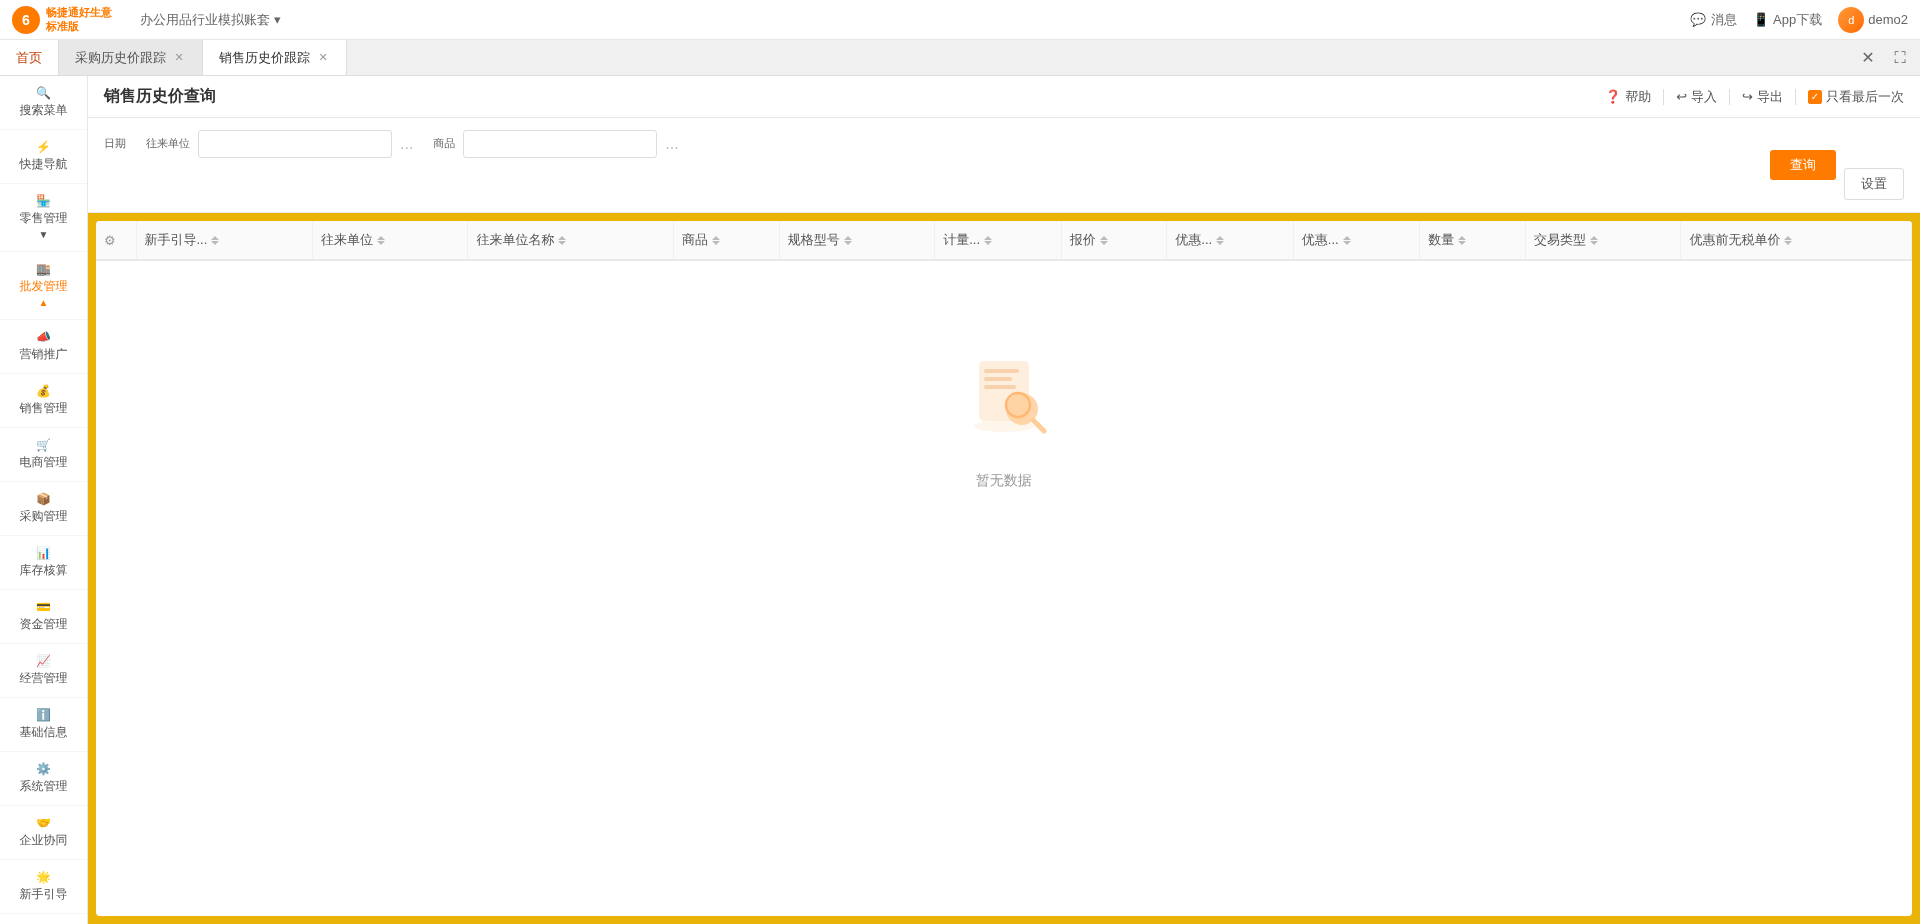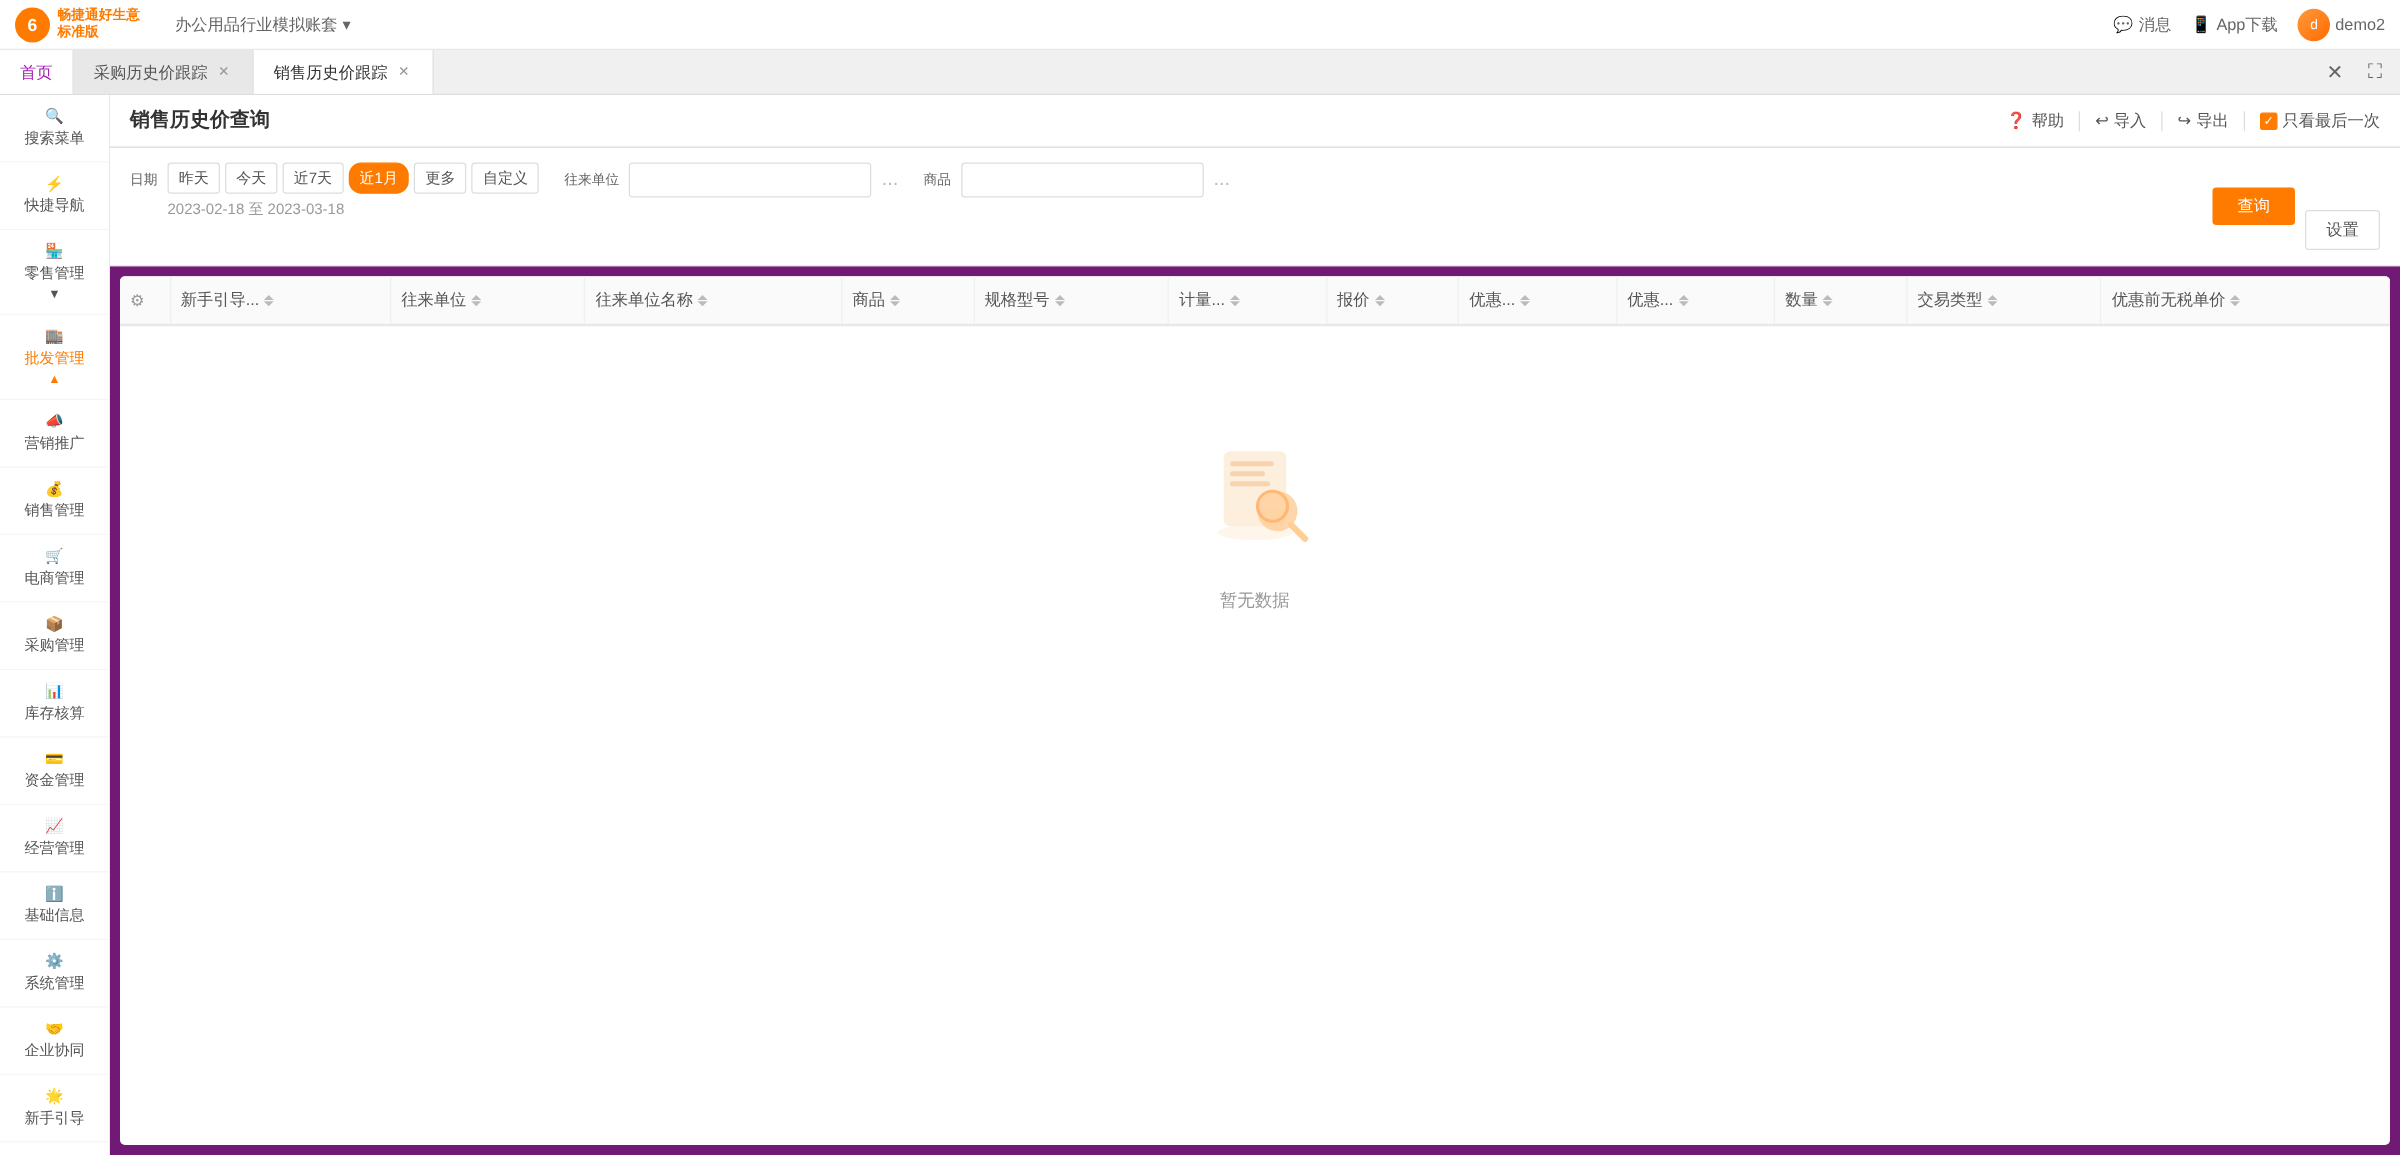--- a/index.html
+++ b/index.html
@@ -12,37 +12,37 @@
     .logo-icon { width: 28px; height: 28px; background: #ff7b00; border-radius: 50%; display: flex; align-items: center; justify-content: center; color: #fff; font-size: 14px; font-weight: bold; }
     .logo-text { font-size: 11px; color: #ff7b00; font-weight: bold; line-height: 1.2; }
     .app-selector { display: flex; align-items: center; gap: 4px; color: #666; font-size: 13px; cursor: pointer; margin-left: 20px; }
     .topbar-right { display: flex; align-items: center; gap: 16px; color: #666; font-size: 13px; }
     .topbar-right-item { display: flex; align-items: center; gap: 4px; cursor: pointer; }
     .avatar { width: 26px; height: 26px; border-radius: 50%; background: linear-gradient(135deg, #ff9a3c, #ff6b00); display: flex; align-items: center; justify-content: center; color: #fff; font-size: 11px; }
 
     
     .tabbar { height: 36px; background: #f0f0f0; display: flex; align-items: stretch; border-bottom: 1px solid #ddd; }
     .tab { display: flex; align-items: center; padding: 0 16px; gap: 6px; cursor: pointer; font-size: 13px; color: #555; background: #e8e8e8; border-right: 1px solid #ddd; white-space: nowrap; }
-    .tab.home { background: #fff; color: #a21caf; }
+    .tab.home { background: #fff; color: #c2410c; }
     .tab.active { background: #fff; color: #333; }
     .tab-close { width: 14px; height: 14px; border-radius: 50%; display: flex; align-items: center; justify-content: center; color: #999; font-size: 11px; cursor: pointer; }
     .tabbar-actions { margin-left: auto; display: flex; align-items: center; padding-right: 8px; gap: 8px; }
     .tabbar-action-btn { color: #666; cursor: pointer; font-size: 16px; width: 24px; height: 24px; display: flex; align-items: center; justify-content: center; }
 
     
     .main-layout { display: flex; flex: 1; overflow: hidden; }
 
     
     .sidebar { width: 88px; background: #fff; border-right: 1px solid #e8e8e8; display: flex; flex-direction: column; overflow-y: auto; }
     .sidebar-item { padding: 10px 4px; text-align: center; cursor: pointer; color: #555; font-size: 12px; border-bottom: 1px solid #f5f5f5; }
     .sidebar-item.active { color: #ff7b00; }
     .sidebar-item-label { margin-top: 2px; }
 
     
-    .content { flex: 1; display: flex; flex-direction: column; overflow: hidden; background: #701a75; }
+    .content { flex: 1; display: flex; flex-direction: column; overflow: hidden; background: #eab308; }
 
     
     .page-header { background: #fff; padding: 10px 16px; display: flex; align-items: center; justify-content: space-between; border-bottom: 1px solid #e8e8e8; }
     .page-title { font-size: 16px; font-weight: bold; color: #333; }
     .page-actions { display: flex; align-items: center; gap: 12px; color: #555; font-size: 13px; }
     .page-action-item { display: flex; align-items: center; gap: 4px; cursor: pointer; }
     .checkbox-wrapper { display: flex; align-items: center; gap: 4px; }
     .checkbox-checked { width: 14px; height: 14px; background: #ff7b00; border: 1px solid #ff7b00; border-radius: 2px; display: flex; align-items: center; justify-content: center; color: #fff; font-size: 10px; }
 
     
@@ -231,31 +231,20 @@
         <div class="checkbox-wrapper">
           <div class="checkbox-checked">✓</div>
           <span>只看最后一次</span>
         </div>
       </div>
     </div>
 
     <div class="filter-bar">
       <div class="filter-group">
         <div class="filter-label">日期</div>
-        <div class="filter-dates">
-          <div class="date-buttons">
-            <button class="date-btn">昨天</button>
-            <button class="date-btn">今天</button>
-            <button class="date-btn">近7天</button>
-            <button class="date-btn active">近1月</button>
-            <button class="date-btn">更多</button>
-            <button class="date-btn">自定义</button>
-          </div>
-          <div class="date-range">2023-02-18 至 2023-03-18</div>
-        </div>
       </div>
 
       <div class="filter-group">
         <div class="filter-label">往来单位</div>
         <div class="filter-input-group">
           <input class="filter-input" type="text" style="min-width: 180px;">
           <span class="filter-dots">...</span>
         </div>
       </div>
 

